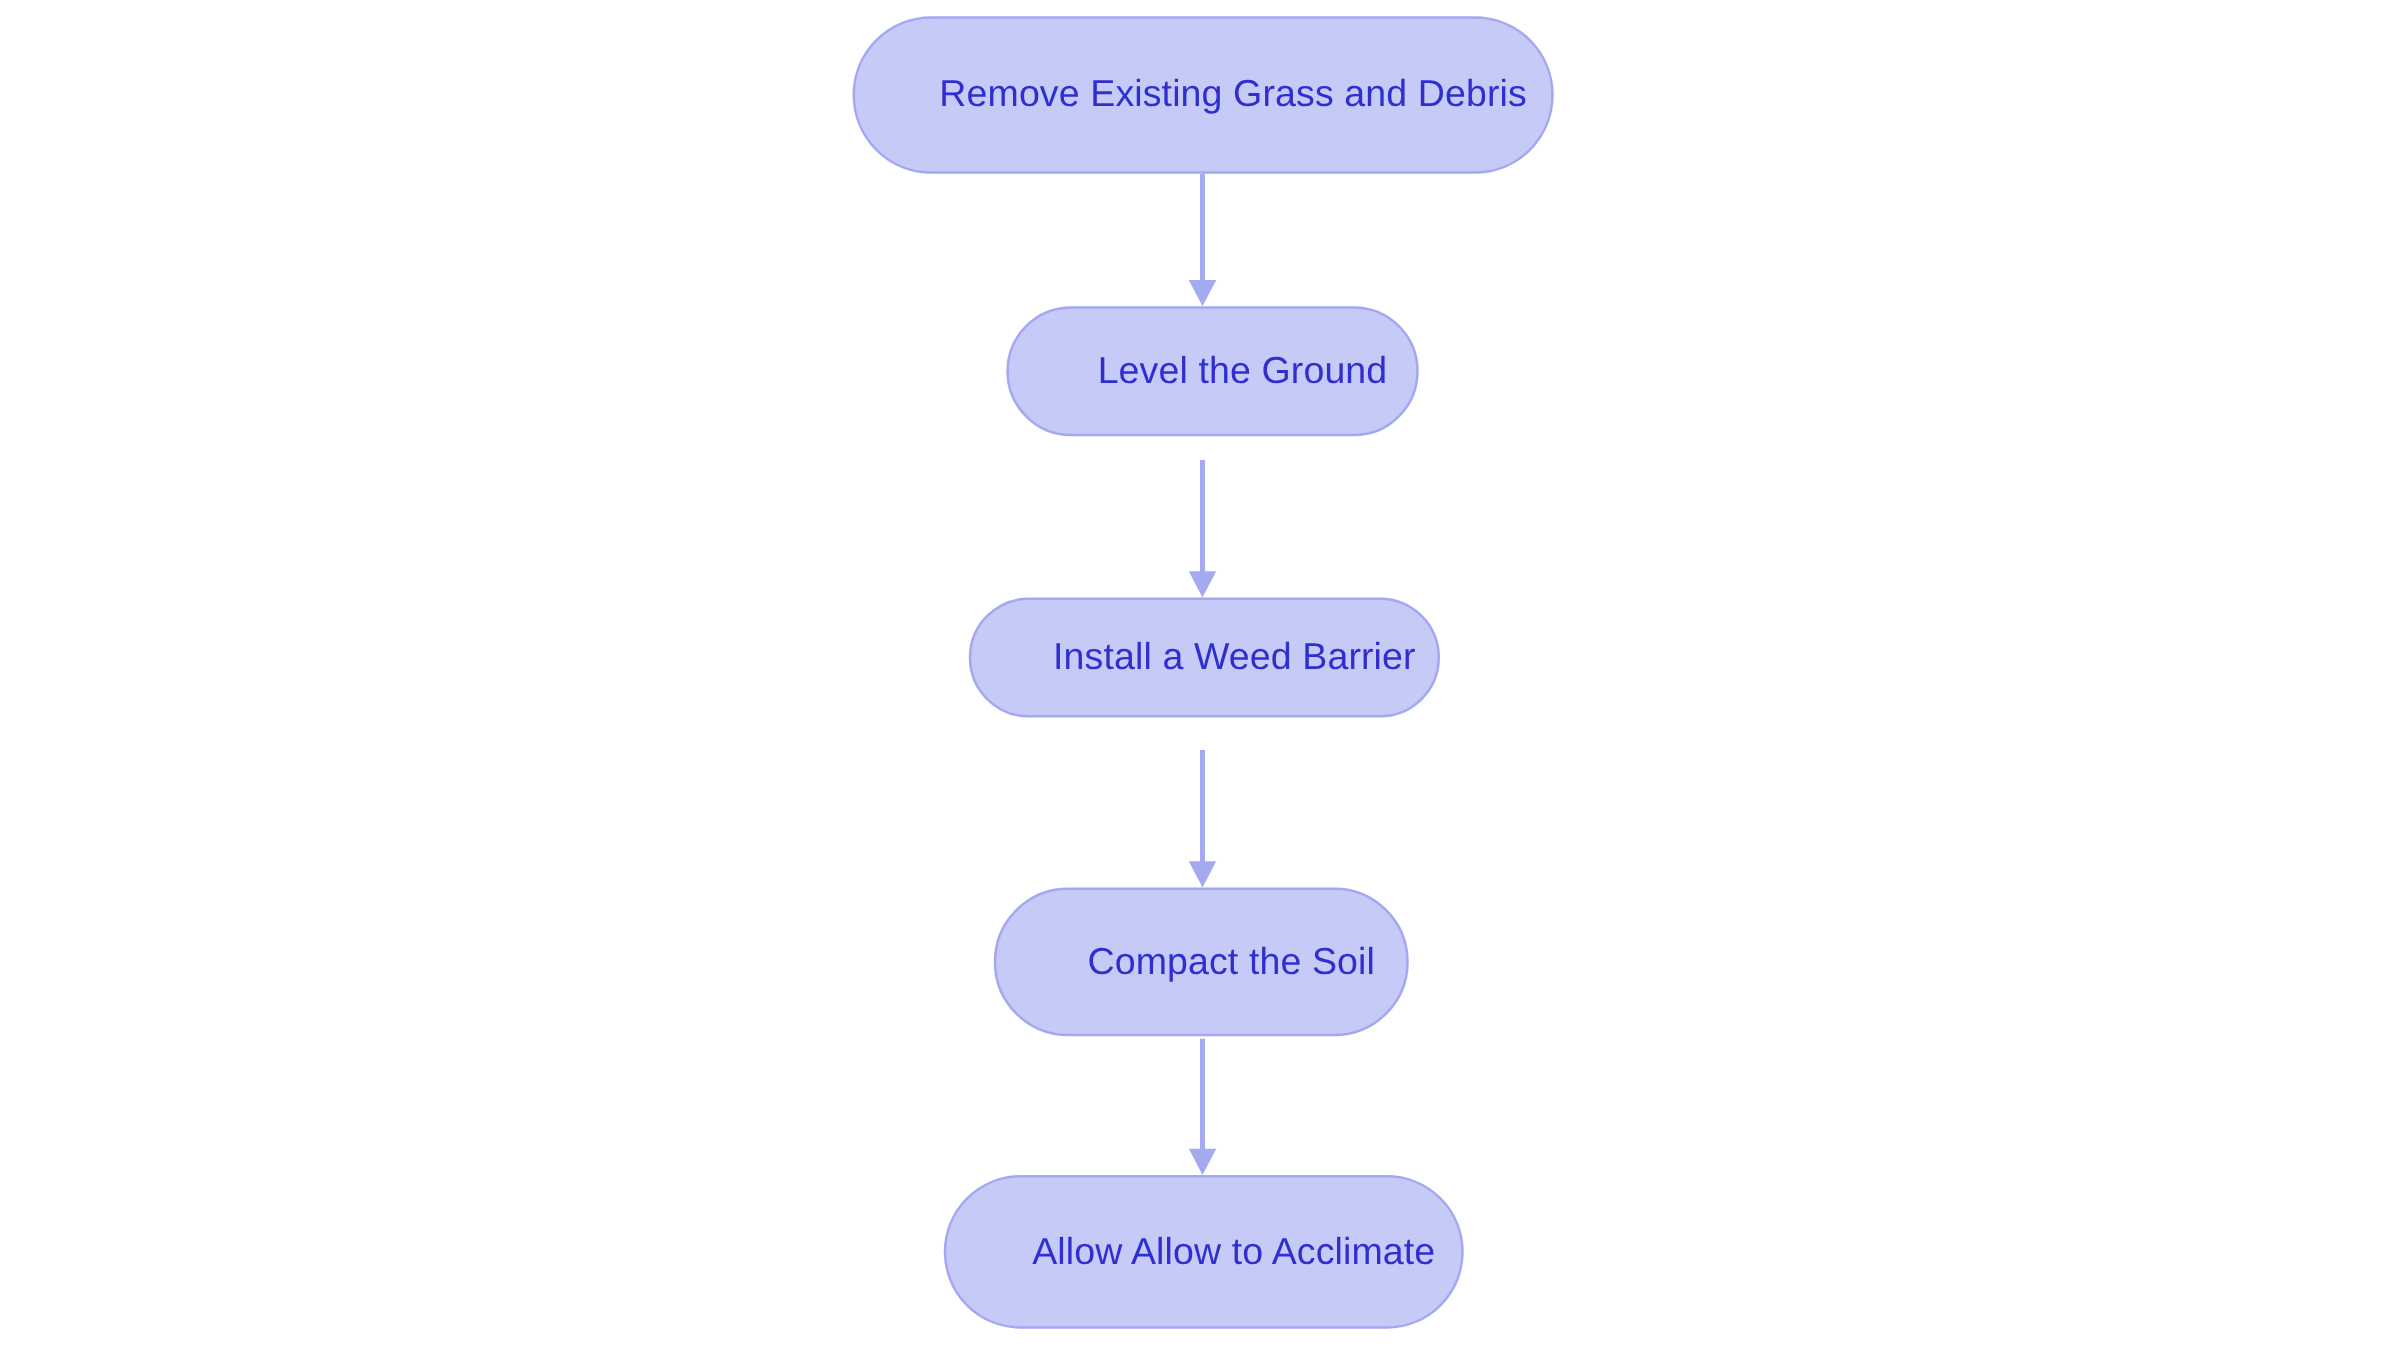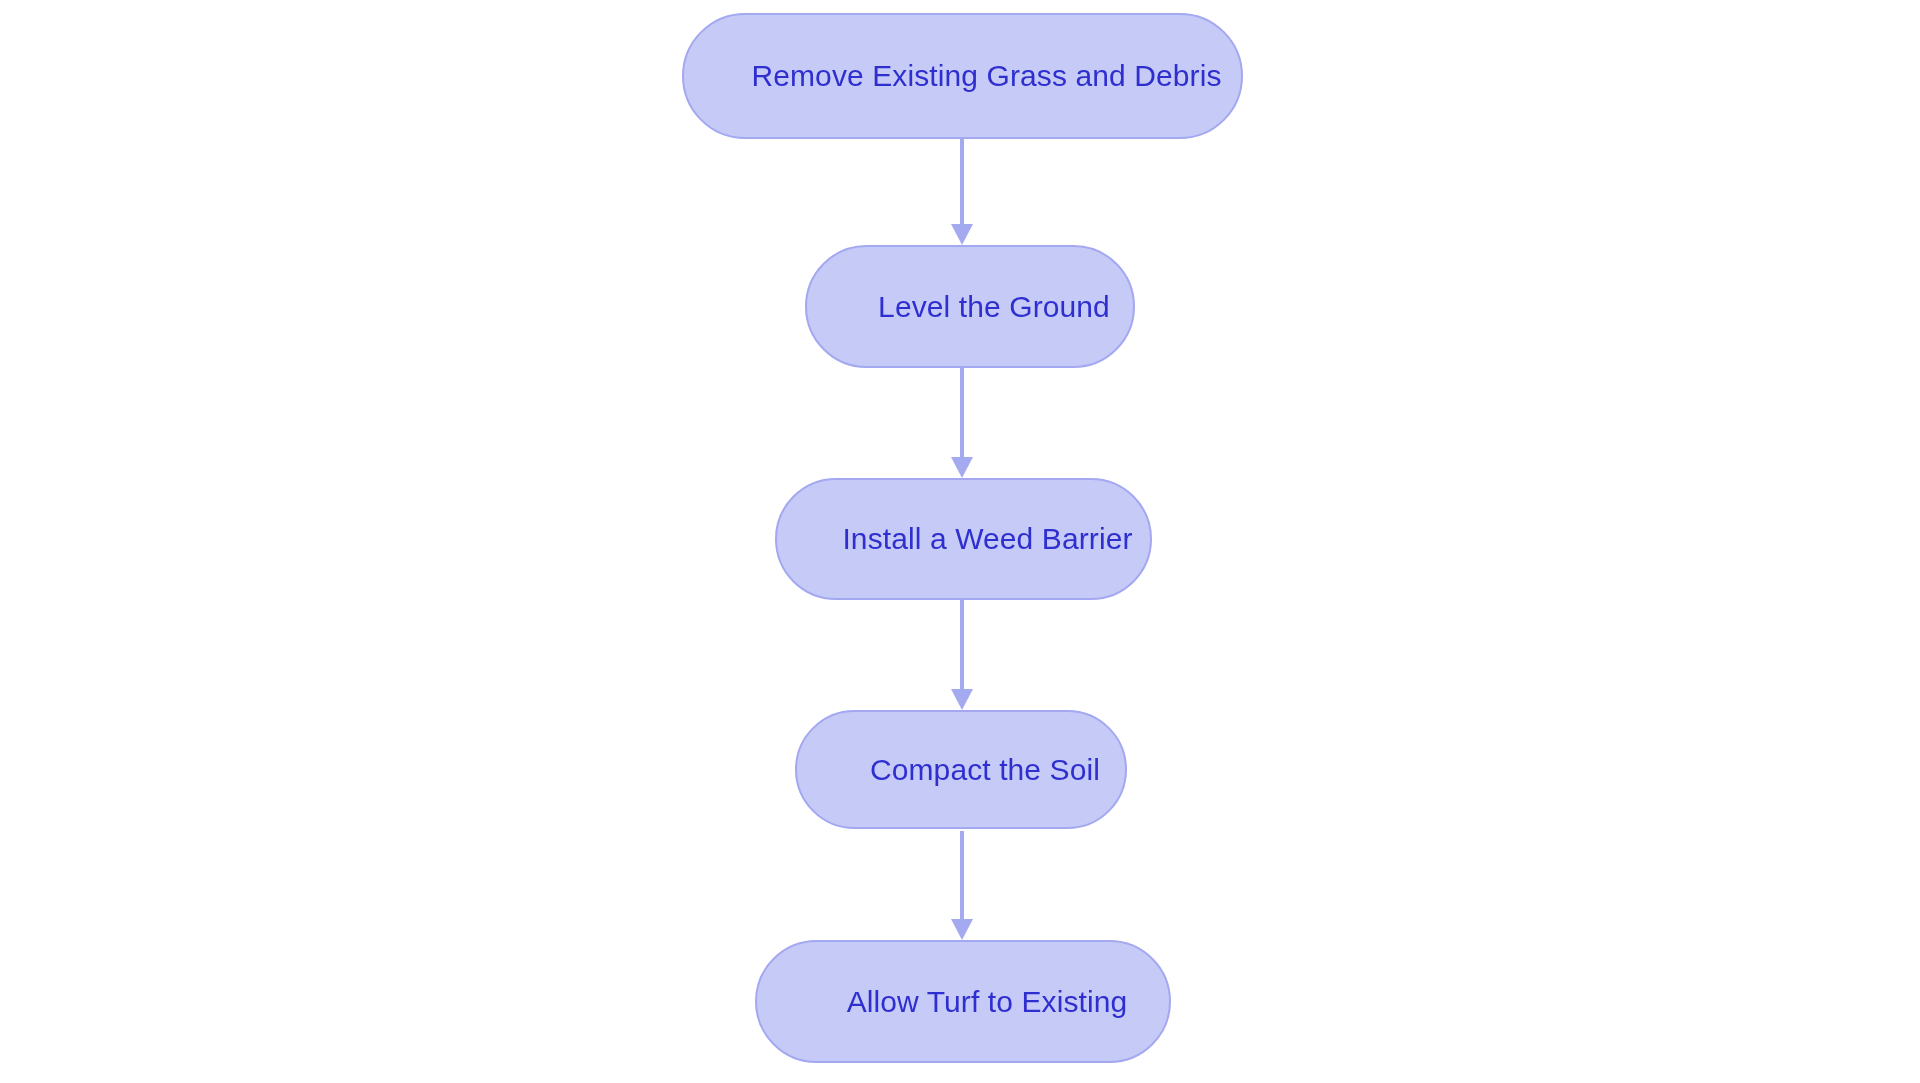--- a/index.html
+++ b/index.html
@@ -51,22 +51,22 @@
 
   .node-label {
     color: #2f2fd0;
     font-size: 30px;
     line-height: 1;
     white-space: nowrap;
     margin-left: 48px;
   }
 
   #node-0 { left: 682px;  top: 13px;   width: 561px; height: 126px; }
-  #node-1 { left: 805px;  top: 245px;  width: 330px; height: 123px; }
-  #node-2 { left: 775px;  top: 478px;  width: 377px; height: 122px; }
+  #node-1 { left: 805px;  top: 245px;  width: 330px; height: 104px; }
+  #node-2 { left: 775px;  top: 478px;  width: 377px; height: 96px; }
   #node-3 { left: 795px;  top: 710px;  width: 332px; height: 119px; }
   #node-4 { left: 755px;  top: 940px;  width: 416px; height: 123px; }
 
   
   .edge {
     position: absolute;
     left: 0;
     top: 0;
     width: 1920px;
     height: 1083px;
@@ -122,17 +122,17 @@
 
     <div class="node" id="node-2">
       <span class="node-label">Install a Weed Barrier</span>
     </div>
 
     <div class="node" id="node-3">
       <span class="node-label">Compact the Soil</span>
     </div>
 
     <div class="node" id="node-4">
-      <span class="node-label">Allow Turf to Existing</span>
+      <span class="node-label">Allow Allow to Acclimate</span>
     </div>
 
   </div>
 </div>
 
 </body></html>

